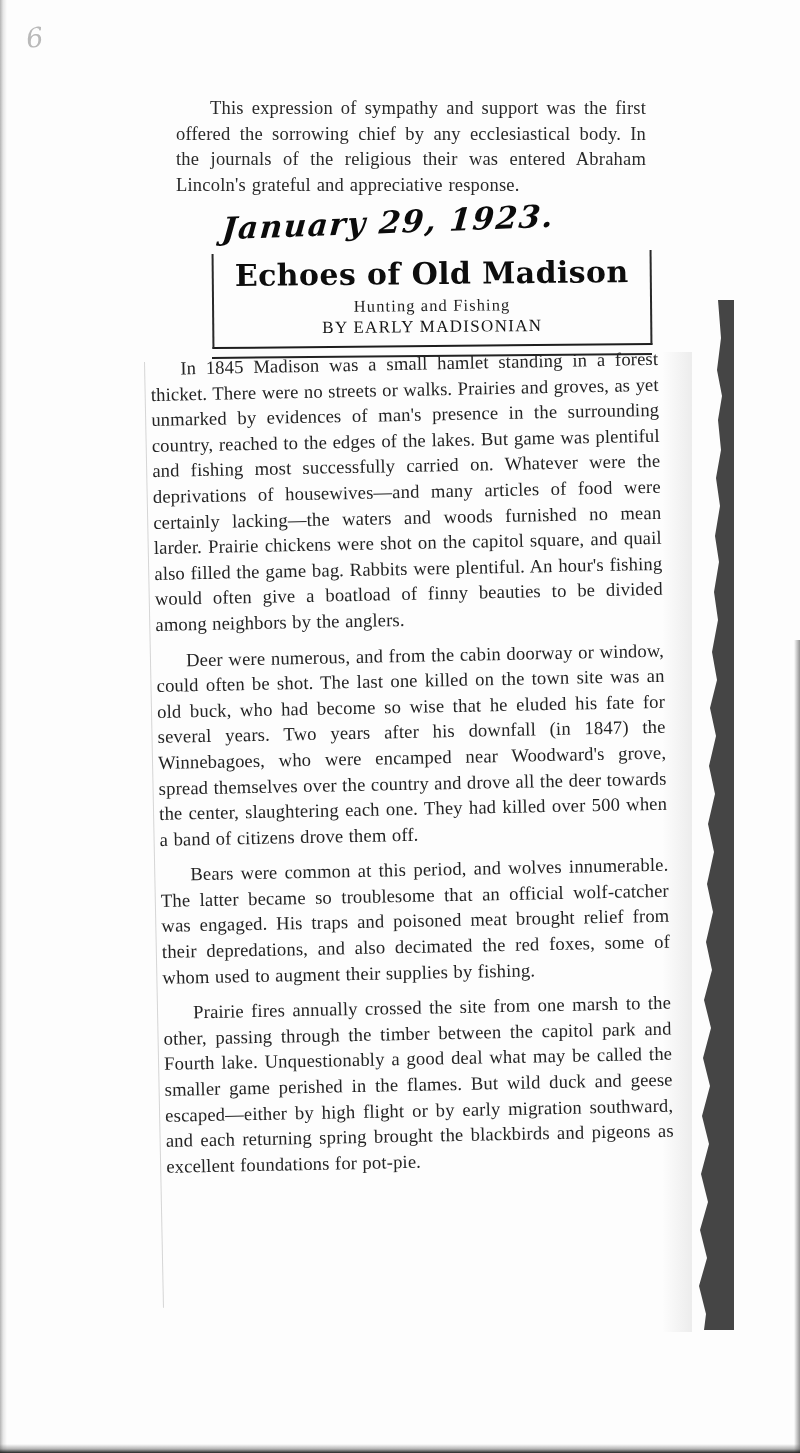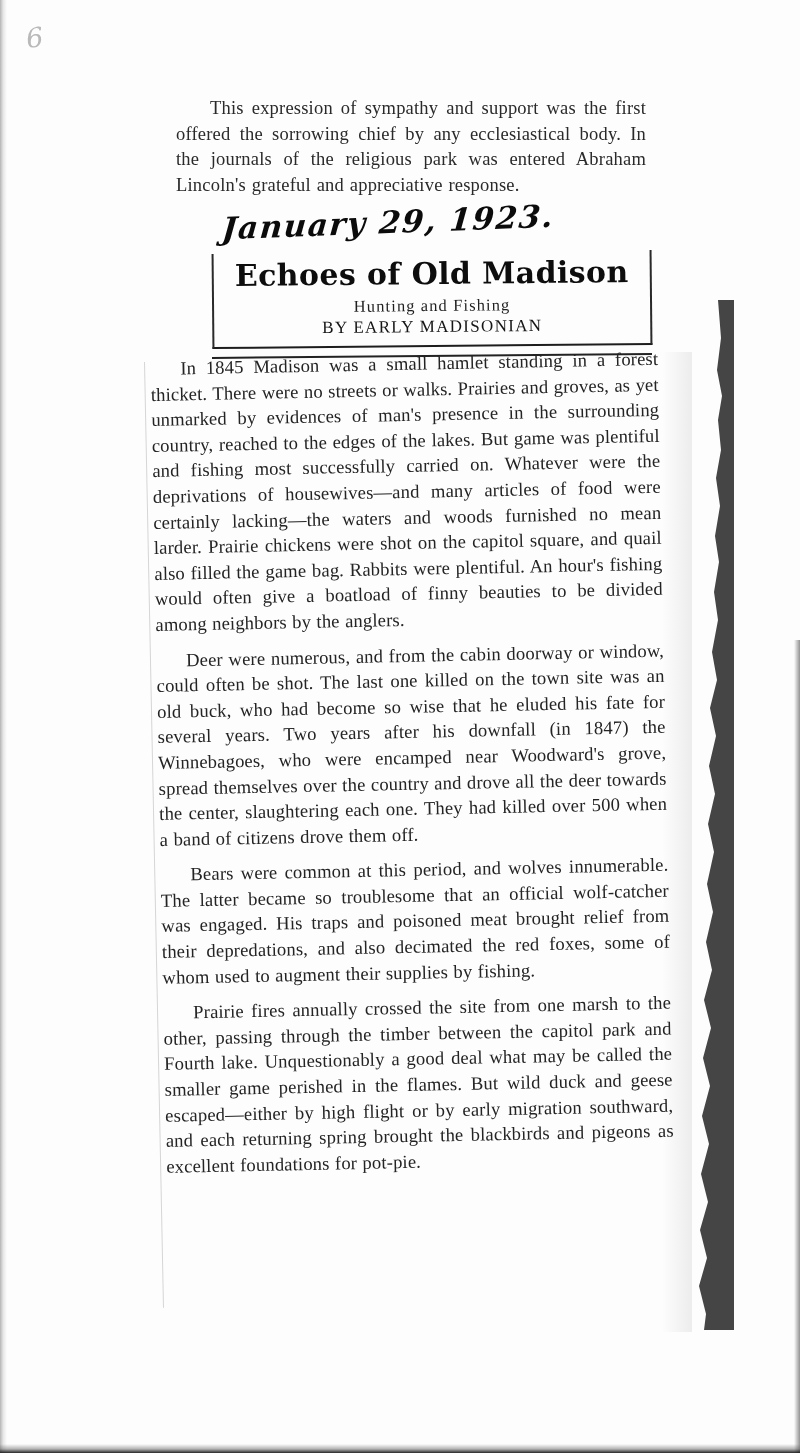--- a/index.html
+++ b/index.html
@@ -209,21 +209,21 @@
              L27,236 L31,262 L26,292 L30,320 L24,352 L29,380 L22,408
              L28,436 L21,466 L27,494 L20,524 L26,552 L19,584 L25,612
              L18,642 L24,670 L16,700 L23,728 L15,758 L22,786 L14,816
              L21,844 L13,874 L20,902 L12,930 L19,958 L11,986 L18,1014 L16,1030
              L46,1030 L46,0 Z" fill="#1a1a1a" opacity="0.88"></path>
   </svg>
 
   <div class="page-number">6</div>
 
   <div class="intro">
-    <p>This expression of sympathy and support was the first offered the sorrowing chief by any ecclesiastical body. In the journals of the religious park was entered Abraham Lincoln's grateful and appreciative response.</p>
+    <p>This expression of sympathy and support was the first offered the sorrowing chief by any ecclesiastical body. In the journals of the religious their was entered Abraham Lincoln's grateful and appreciative response.</p>
   </div>
 
   <div class="handwritten-date">January 29, 1923.</div>
 
   <div class="headline-box">
     <div class="headline-title">Echoes of Old Madison</div>
     <div class="headline-sub">Hunting and Fishing</div>
     <div class="headline-byline">BY EARLY MADISONIAN</div>
   </div>
 

